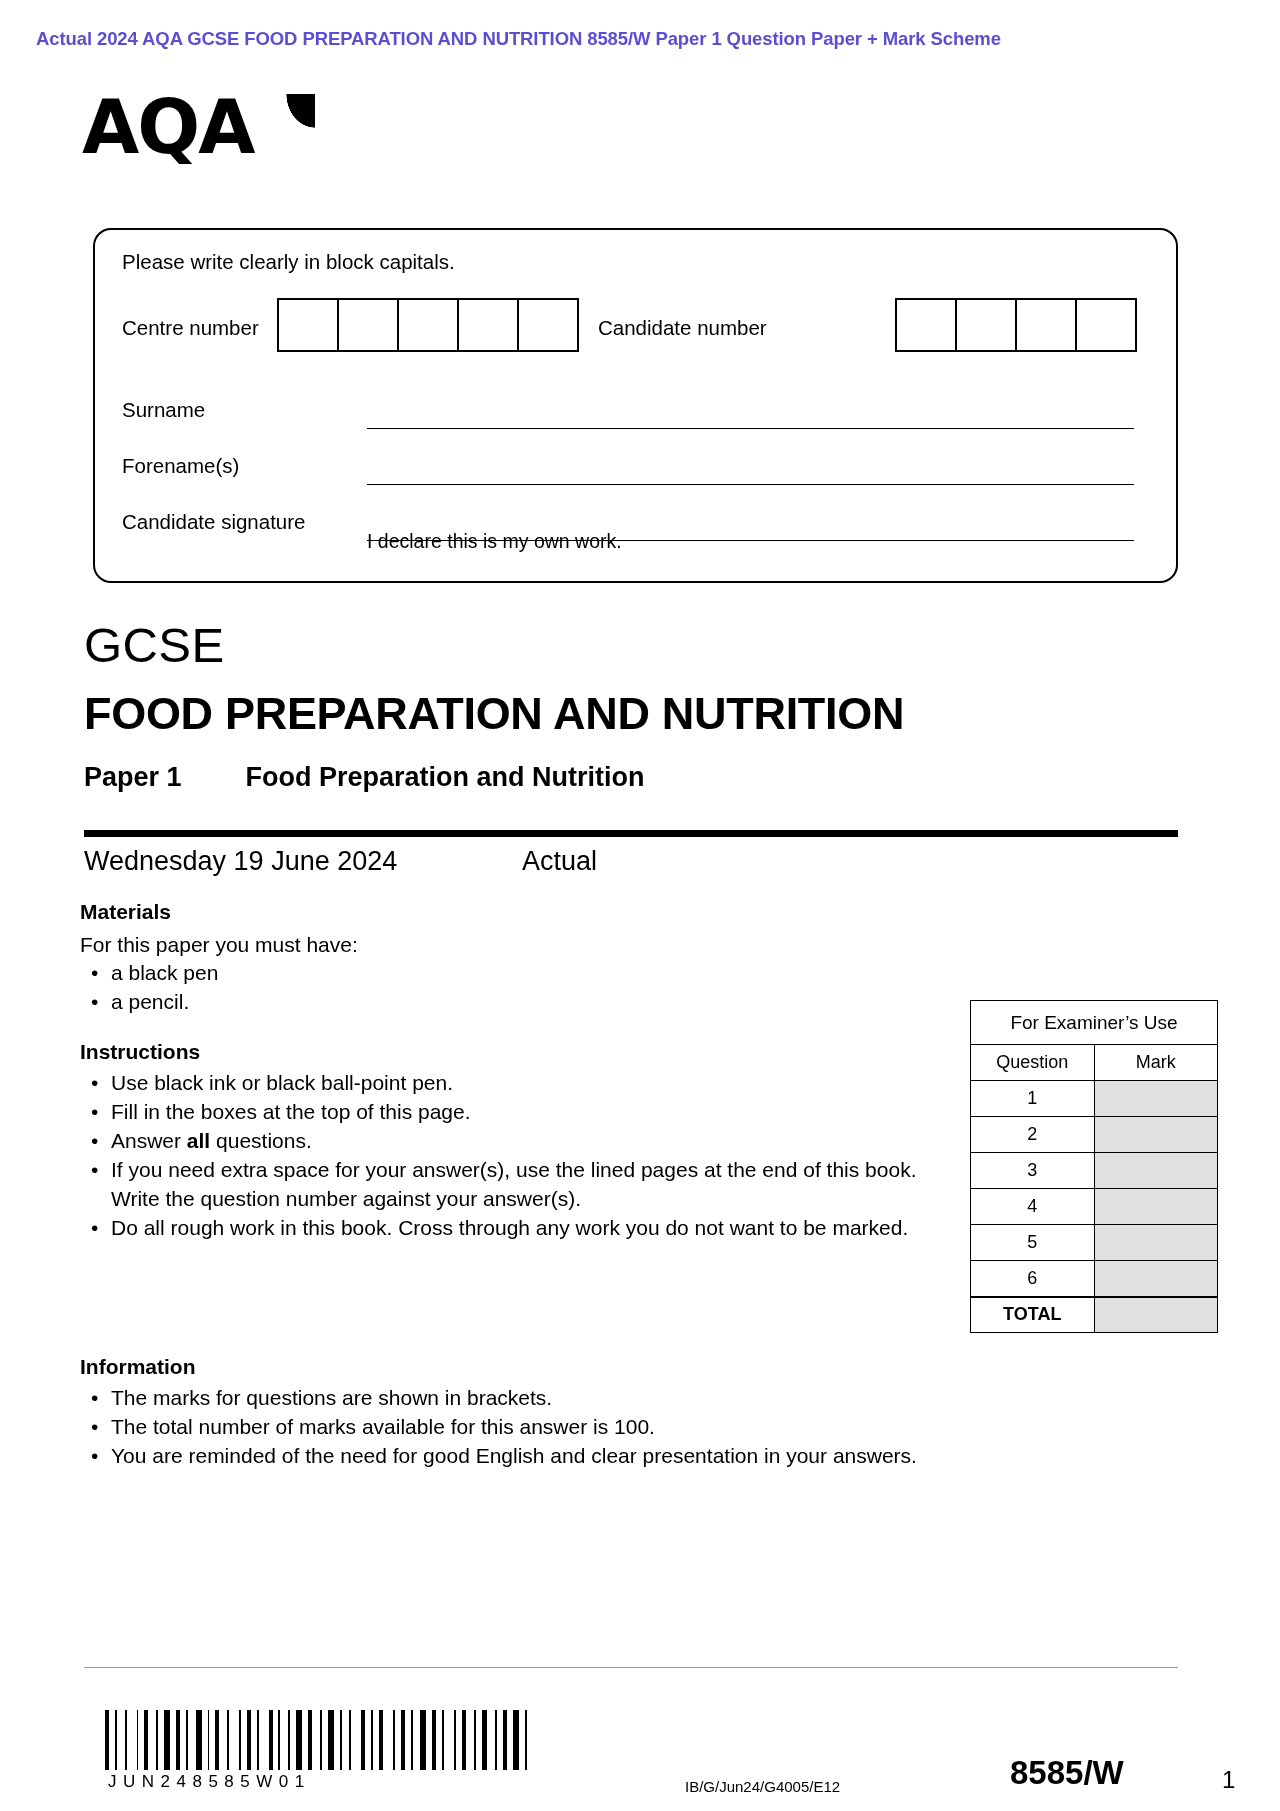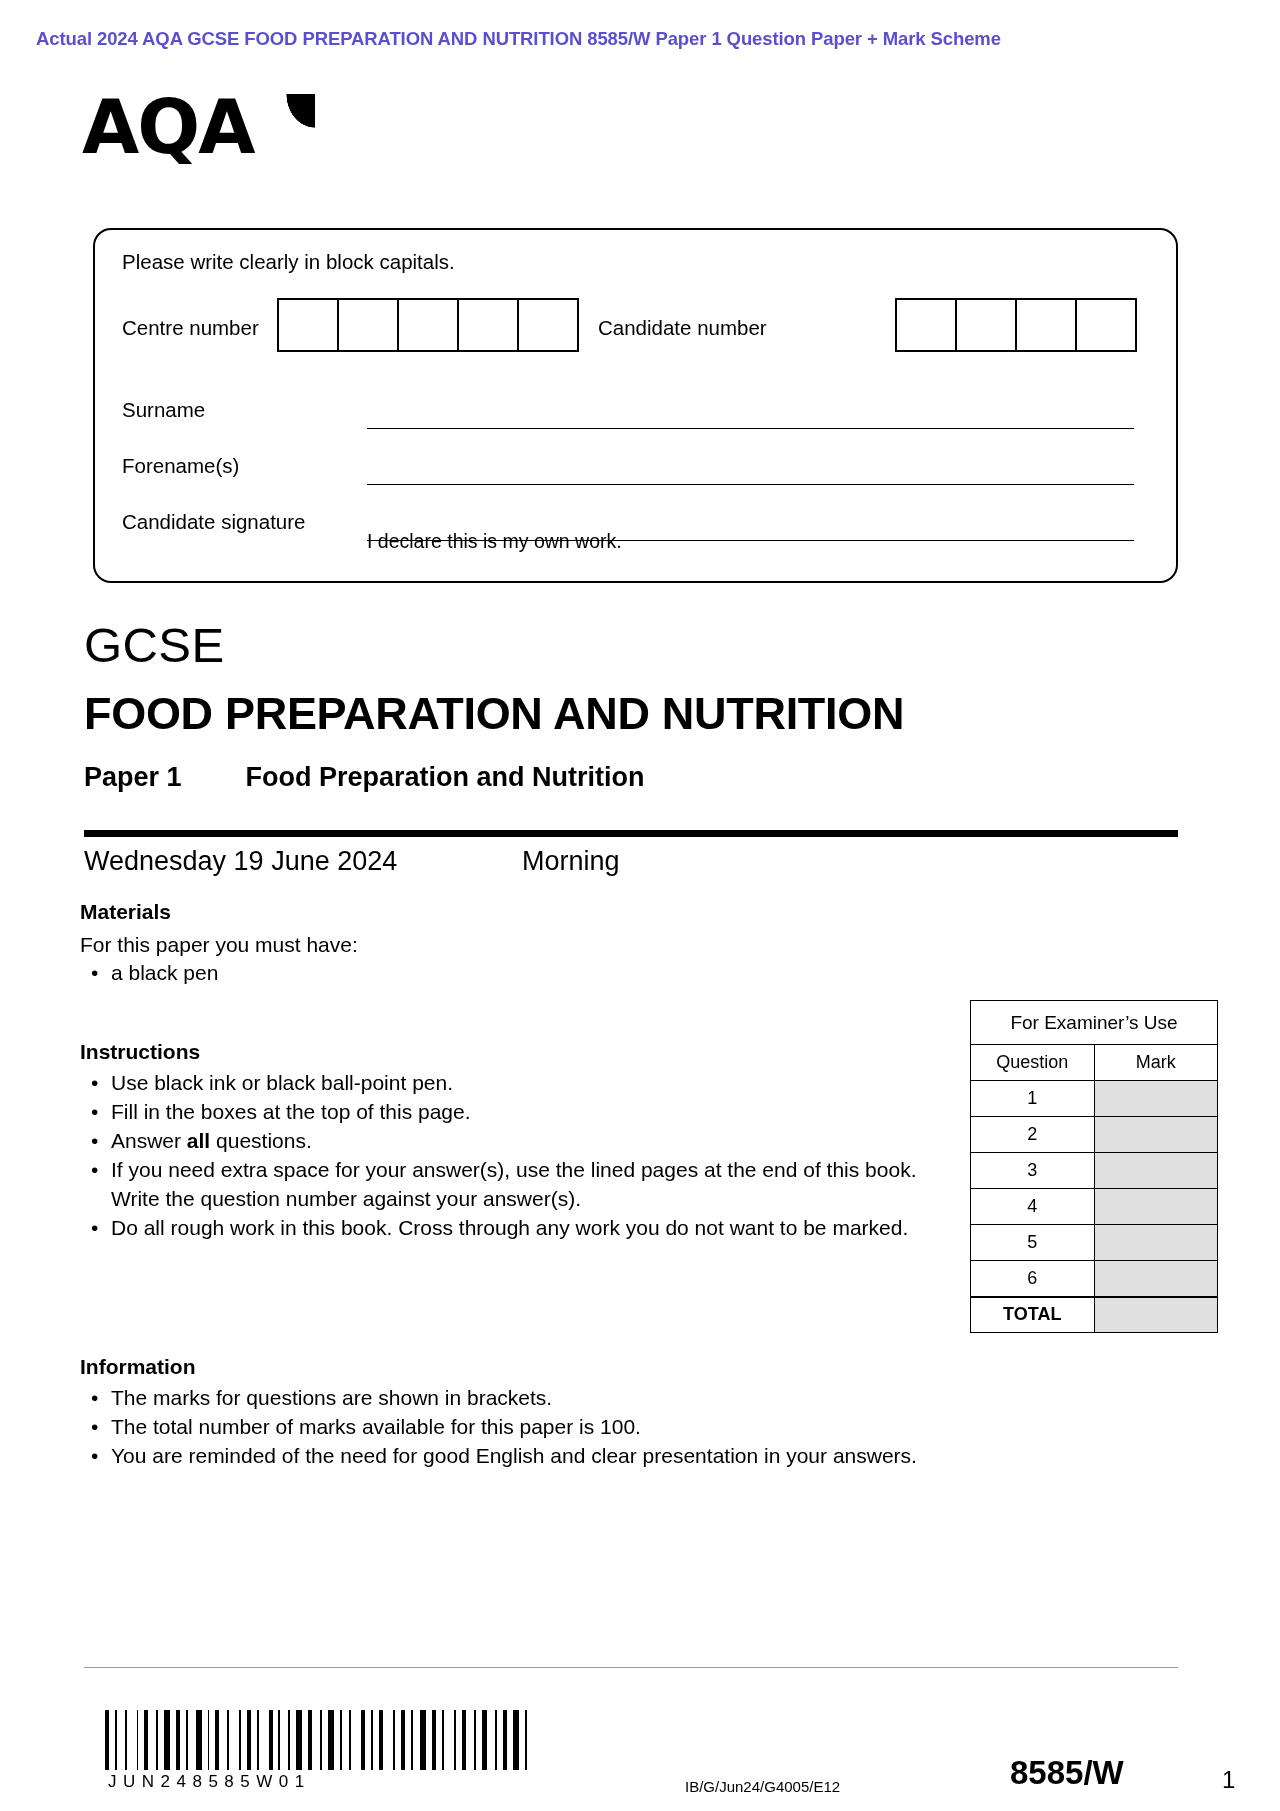--- a/index.html
+++ b/index.html
@@ -303,46 +303,47 @@
 
   <div class="t-gcse">GCSE</div>
   <div class="t-subject">FOOD PREPARATION AND NUTRITION</div>
   <div class="t-paper">
     <span>Paper 1</span><span class="pname">Food Preparation and Nutrition</span>
   </div>
 
   <div class="rule-thick"></div>
 
   <div class="exam-line exam-date">Wednesday 19 June 2024</div>
-  <div class="exam-line exam-session">Morning</div>
+  <div class="exam-line exam-session">Actual</div>
 
   <div class="sec-head" style="top:900px;">Materials</div>
   <div class="body-text" style="top:930px;">For this paper you must have:</div>
   <div class="body-text" style="top:958px; width:800px;">
     <ul class="bul">
       <li>a black pen</li>
+      <li>a pencil.</li>
     </ul>
   </div>
 
   <div class="sec-head" style="top:1040px;">Instructions</div>
   <div class="body-text" style="top:1068px; width:840px;">
     <ul class="bul">
       <li>Use black ink or black ball-point pen.</li>
       <li>Fill in the boxes at the top of this page.</li>
       <li>Answer <b class="inline">all</b> questions.</li>
       <li>If you need extra space for your answer(s), use the lined pages at the end of this book.  Write the question number against your answer(s).</li>
       <li>Do all rough work in this book.  Cross through any work you do not want to be marked.</li>
     </ul>
   </div>
 
   <div class="sec-head" style="top:1355px;">Information</div>
   <div class="body-text" style="top:1383px; width:840px;">
     <ul class="bul">
       <li>The marks for questions are shown in brackets.</li>
-      <li>The total number of marks available for this paper is 100.</li>
+      <li>The total number of marks available for this answer is 100.</li>
       <li>You are reminded of the need for good English and clear presentation in your answers.</li>
     </ul>
   </div>
 
   <table class="ex-table">
     <tbody>
         <tr>
       <td class="hdr-span" colspan="2">For Examiner’s Use</td>
     </tr>
     <tr>

